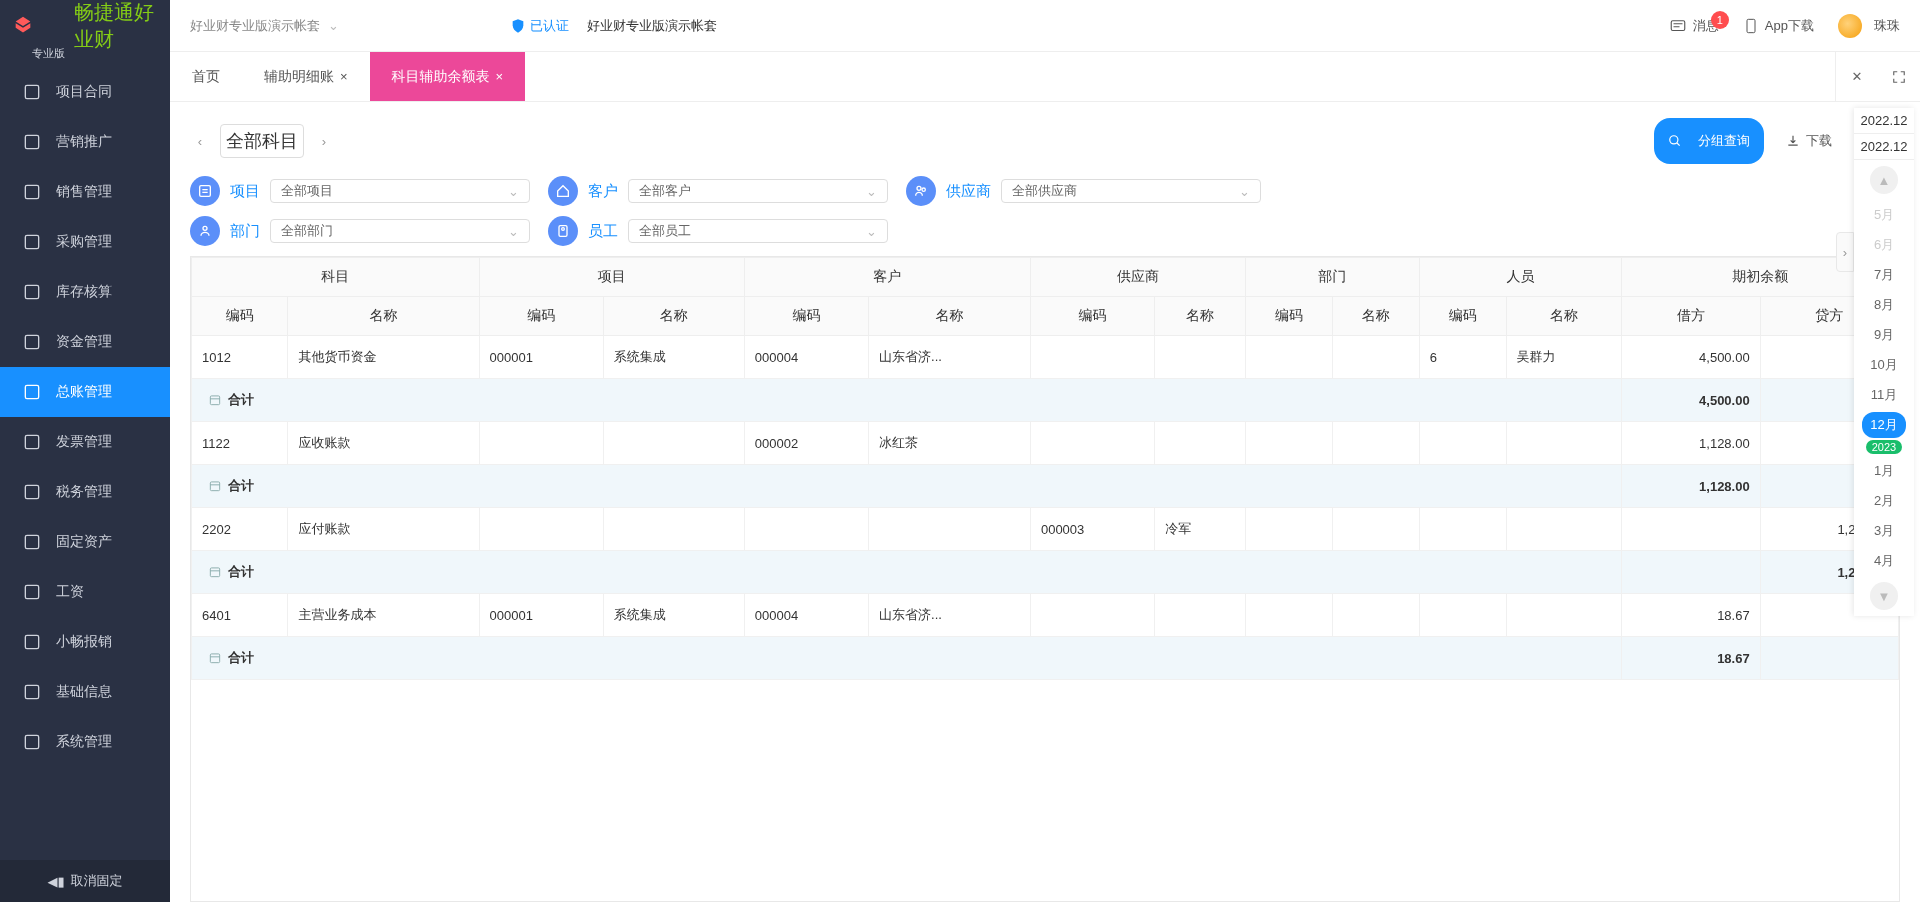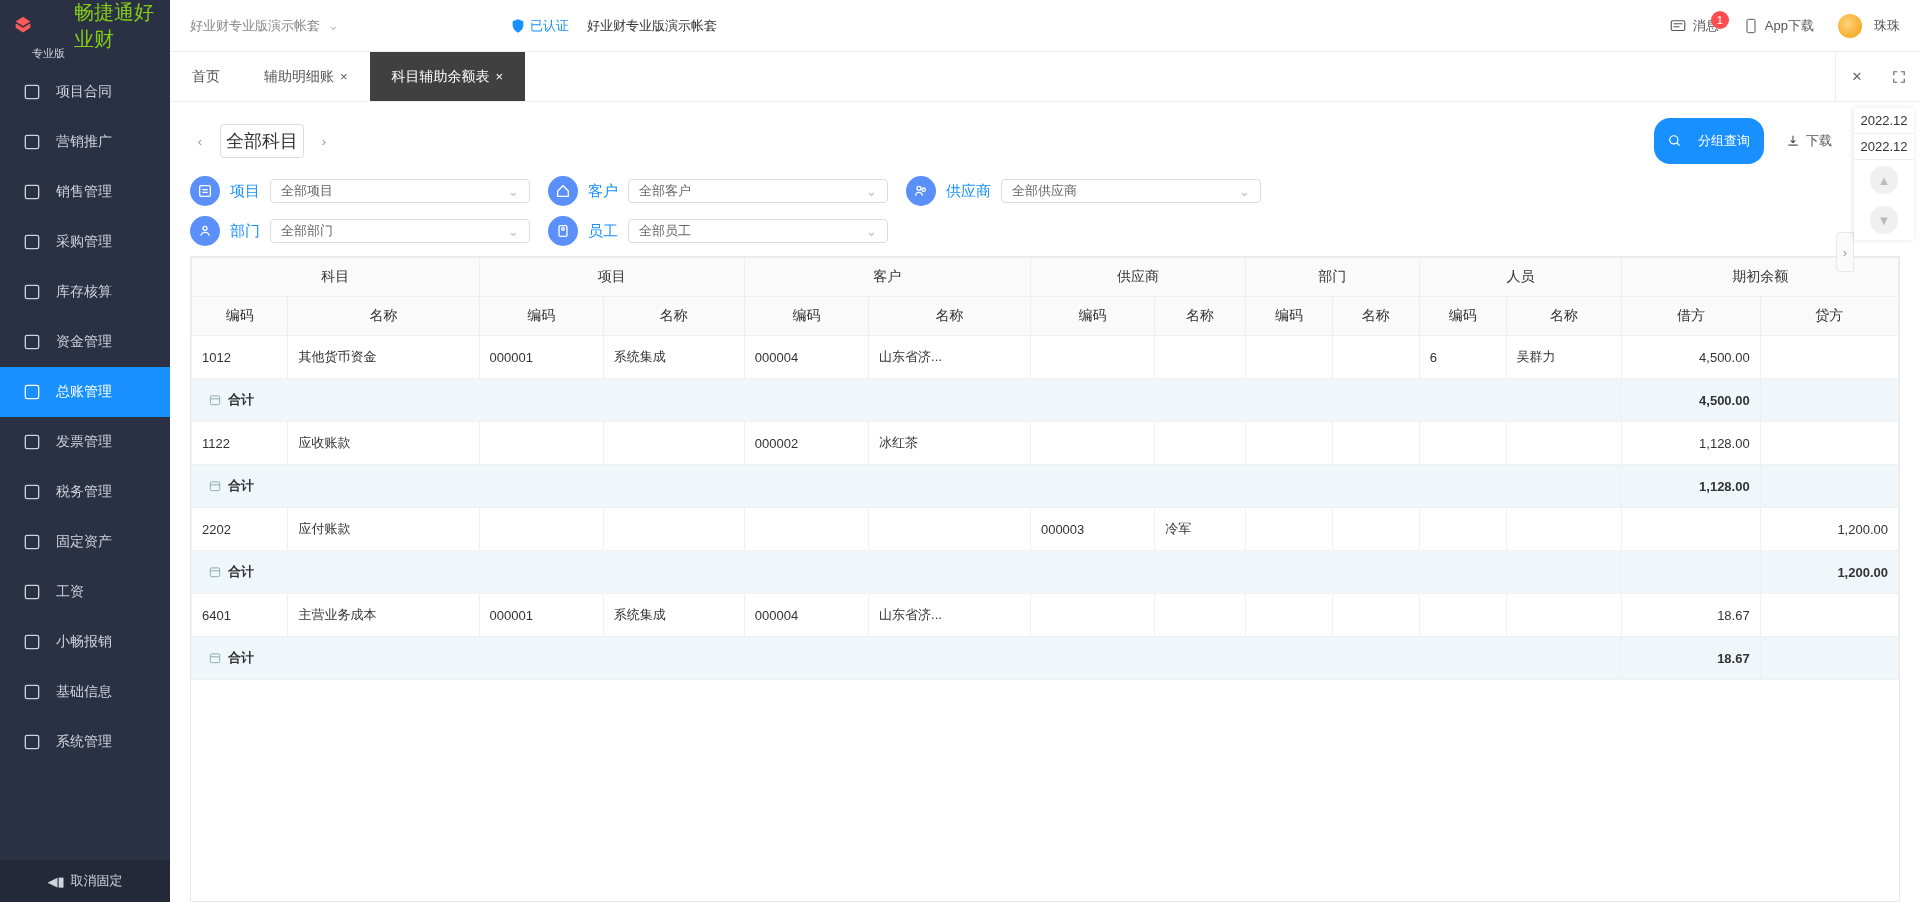--- a/index.html
+++ b/index.html
@@ -25,21 +25,21 @@
 .topbar .verified { display: flex; align-items: center; gap: 4px; color: #1890ff; margin-left: 40px; }
 .topbar .account-name { margin-left: 18px; color: #333; }
 .topbar .spacer { flex: 1; }
 .topbar .tb-item { display: flex; align-items: center; gap: 6px; margin-left: 24px; color: #555; cursor: pointer; position: relative; }
 .badge { position: absolute; top: -6px; right: -10px; width: 18px; height: 18px; border-radius: 50%; background: #ff4d4f; color: #fff; font-size: 11px; display: flex; align-items: center; justify-content: center; }
 .avatar { width: 24px; height: 24px; border-radius: 50%; background: radial-gradient(circle at 40% 40%, #ffd27a, #f59e0b); margin-right: 6px; }
 
 
 .tabs-row { height: 50px; display: flex; align-items: center; border-bottom: 1px solid #eee; position: relative; }
 .tab { padding: 0 22px; height: 100%; display: flex; align-items: center; gap: 6px; cursor: pointer; color: #555; font-size: 14px; }
-.tab.active { background: #404040; color: #fff; }
+.tab.active { background: #ec4899; color: #fff; }
 .tab .close { font-size: 13px; }
 .tabs-row .end { margin-left: auto; display: flex; align-items: center; border-left: 1px solid #eee; height: 100%; }
 .tabs-row .end .x, .tabs-row .end .full { width: 42px; height: 100%; display: flex; align-items: center; justify-content: center; cursor: pointer; color: #666; }
 
 
 .content { flex: 1; padding: 16px 20px 0 20px; overflow: hidden; display: flex; flex-direction: column; }
 
 .toolbar-row { display: flex; align-items: center; margin-bottom: 12px; }
 .crumb-nav { display: flex; align-items: center; gap: 10px; }
 .nav-caret { width: 20px; height: 20px; display: flex; align-items: center; justify-content: center; color: #999; cursor: pointer; }
@@ -521,16 +521,31 @@
         </table>
       </div>
     </div>
 
     <div class="expand-handle">›</div>
 
     <div class="period-panel">
       <div class="period-head">2022.12</div>
       <div class="period-head">2022.12</div>
       <div class="period-scroll-btn">▲</div>
+      <div id="period-months" style="width:100%">
+          <div class="period-item disabled">5月</div>
+          <div class="period-item disabled">6月</div>
+          <div class="period-item">7月</div>
+          <div class="period-item">8月</div>
+          <div class="period-item">9月</div>
+          <div class="period-item">10月</div>
+          <div class="period-item">11月</div>
+          <div class="period-item active">12月</div>
+          <div class="year-badge" style="align-self: center; margin: 2px auto; width: fit-content;">2023</div>
+          <div class="period-item">1月</div>
+          <div class="period-item">2月</div>
+          <div class="period-item">3月</div>
+          <div class="period-item">4月</div>
+        </div>
       <div class="period-scroll-btn">▼</div>
     </div>
   </div>
 </div>
 
 </body></html>

